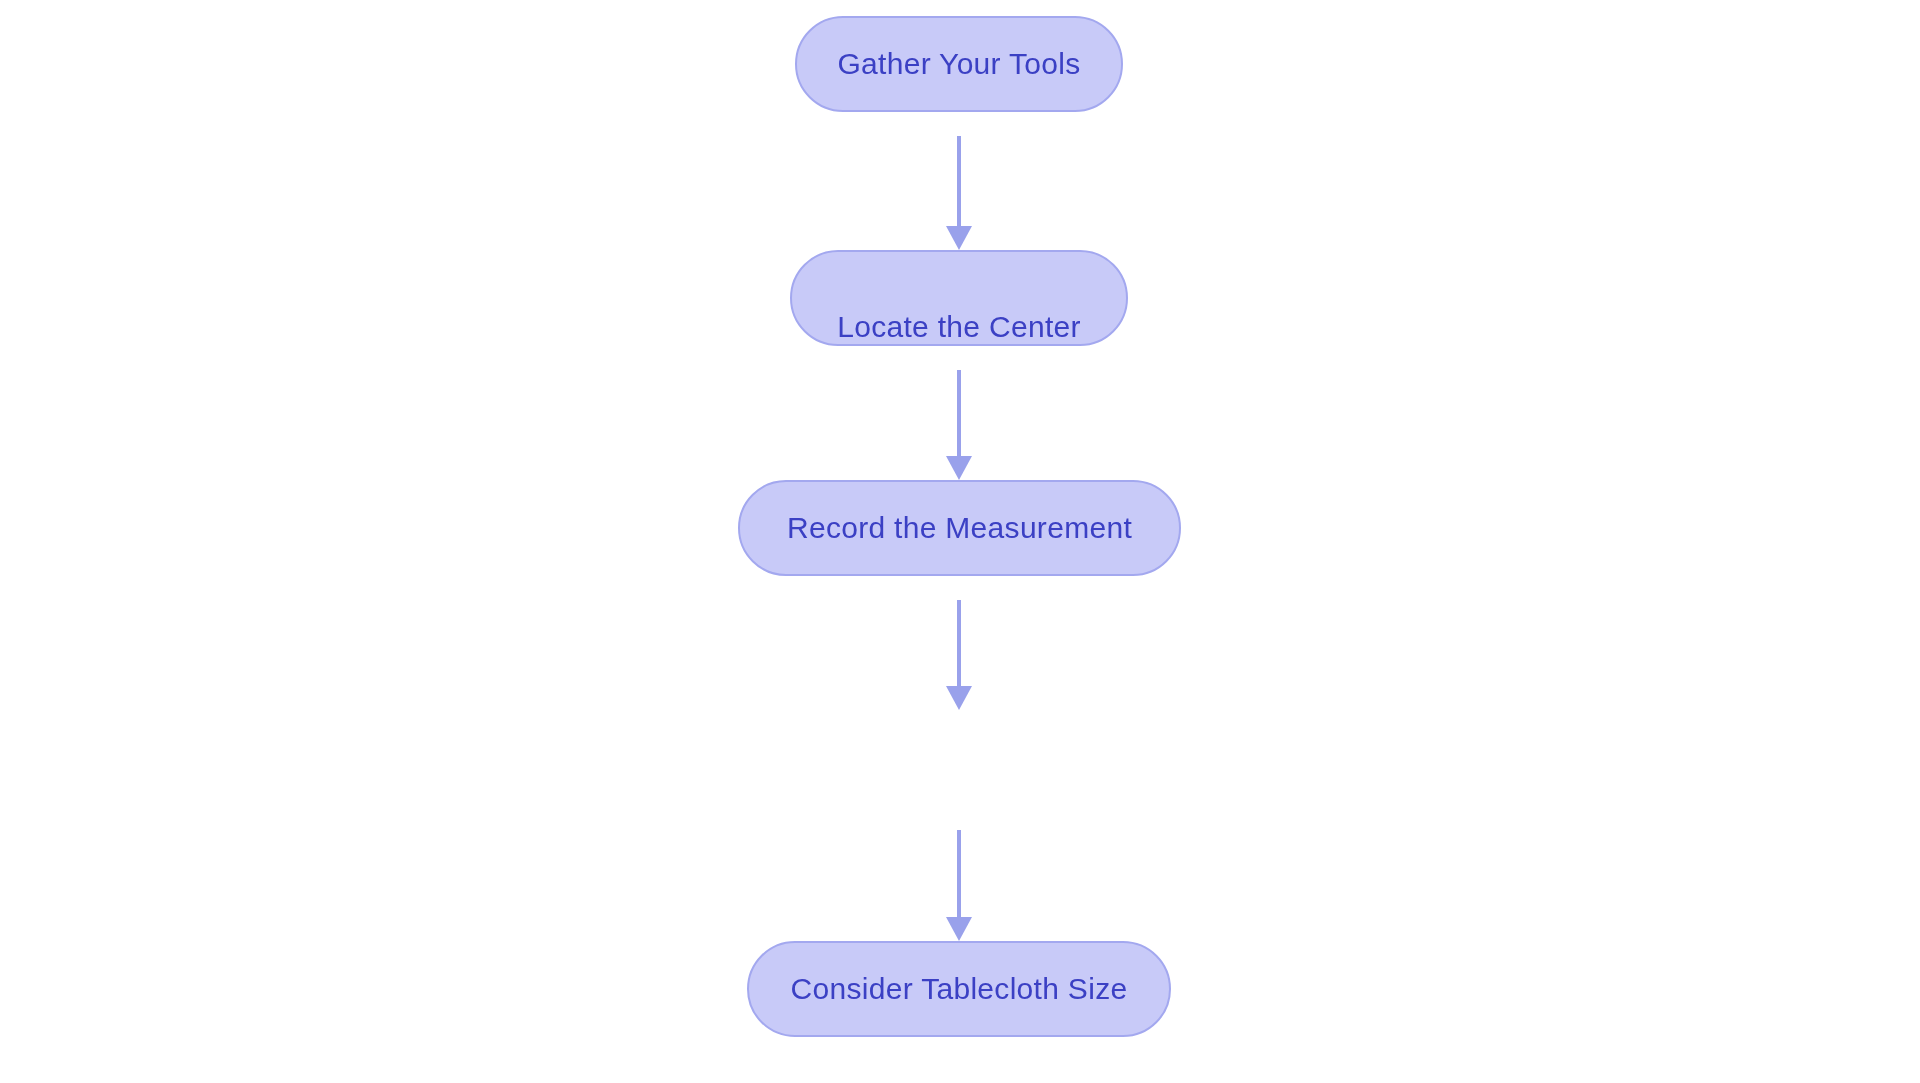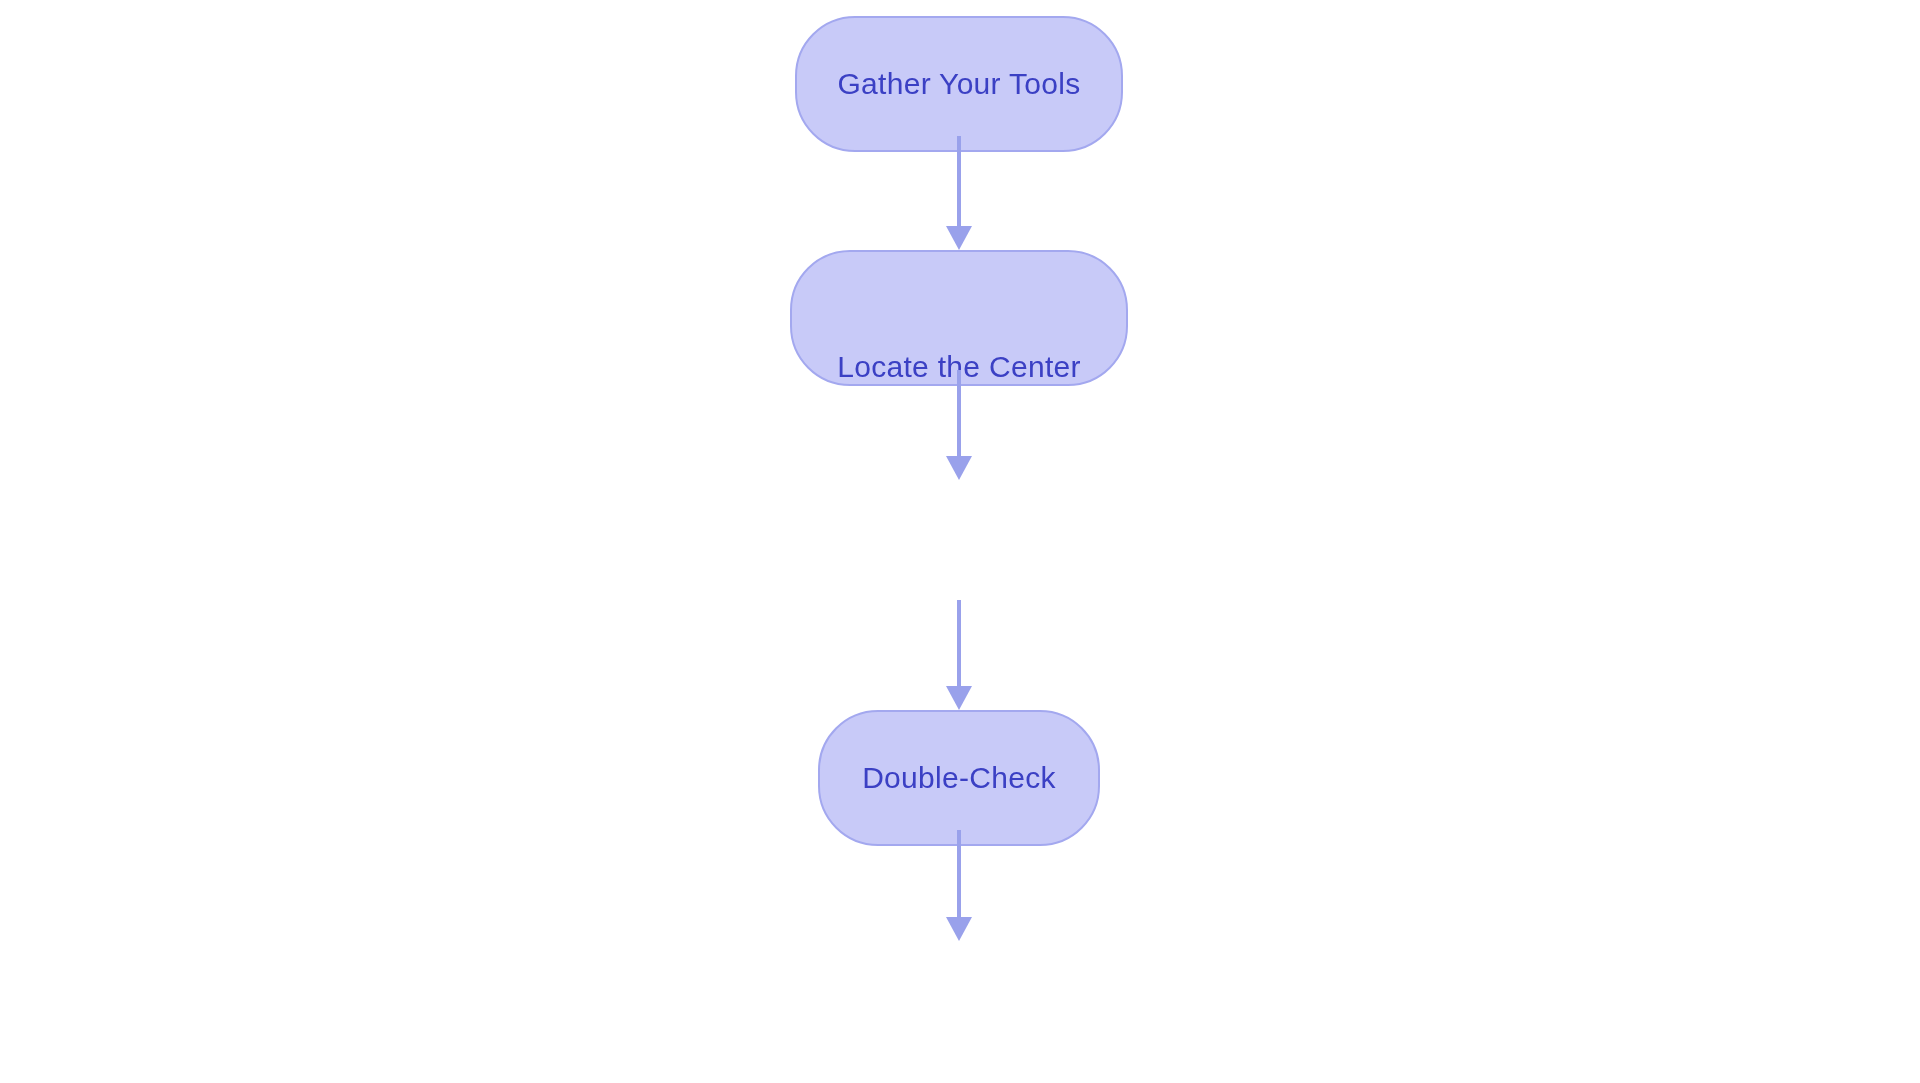--- a/index.html
+++ b/index.html
@@ -16,21 +16,21 @@
     font-family: "Liberation Sans", "DejaVu Sans", sans-serif;
     overflow: hidden;
   }
   .canvas {
     position: relative;
     width: 1920px; height: 1083px;
     background: var(--bg);
   }
   .flow-node {
     position: absolute;
-    height: 136px;
+    height: 96px;
     border-radius: 60px;
     background: var(--node-fill);
     border: 2px solid var(--node-border);
     display: flex;
     align-items: center;
     justify-content: center;
   }
   .flow-node .label {
     color: var(--node-text);
     font-size: 30px;
@@ -84,29 +84,32 @@
 
   <div class="flow-node n2">
     <span class="label">Locate the Center</span>
   </div>
 
   <div class="connector c2">
     <div class="stem"></div>
     <div class="head"></div>
   </div>
 
+  <div class="flow-node n3">
+    <span class="label">Record the Measurement</span>
+  </div>
 
   <div class="connector c3">
     <div class="stem"></div>
     <div class="head"></div>
   </div>
 
-  <div class="flow-node n4">
-    <span class="label">Double-Check</span>
-  </div>
 
   <div class="connector c4">
     <div class="stem"></div>
     <div class="head"></div>
   </div>
 
+  <div class="flow-node n5">
+    <span class="label">Consider Tablecloth Size</span>
+  </div>
 
 </div>
 
 </body></html>

